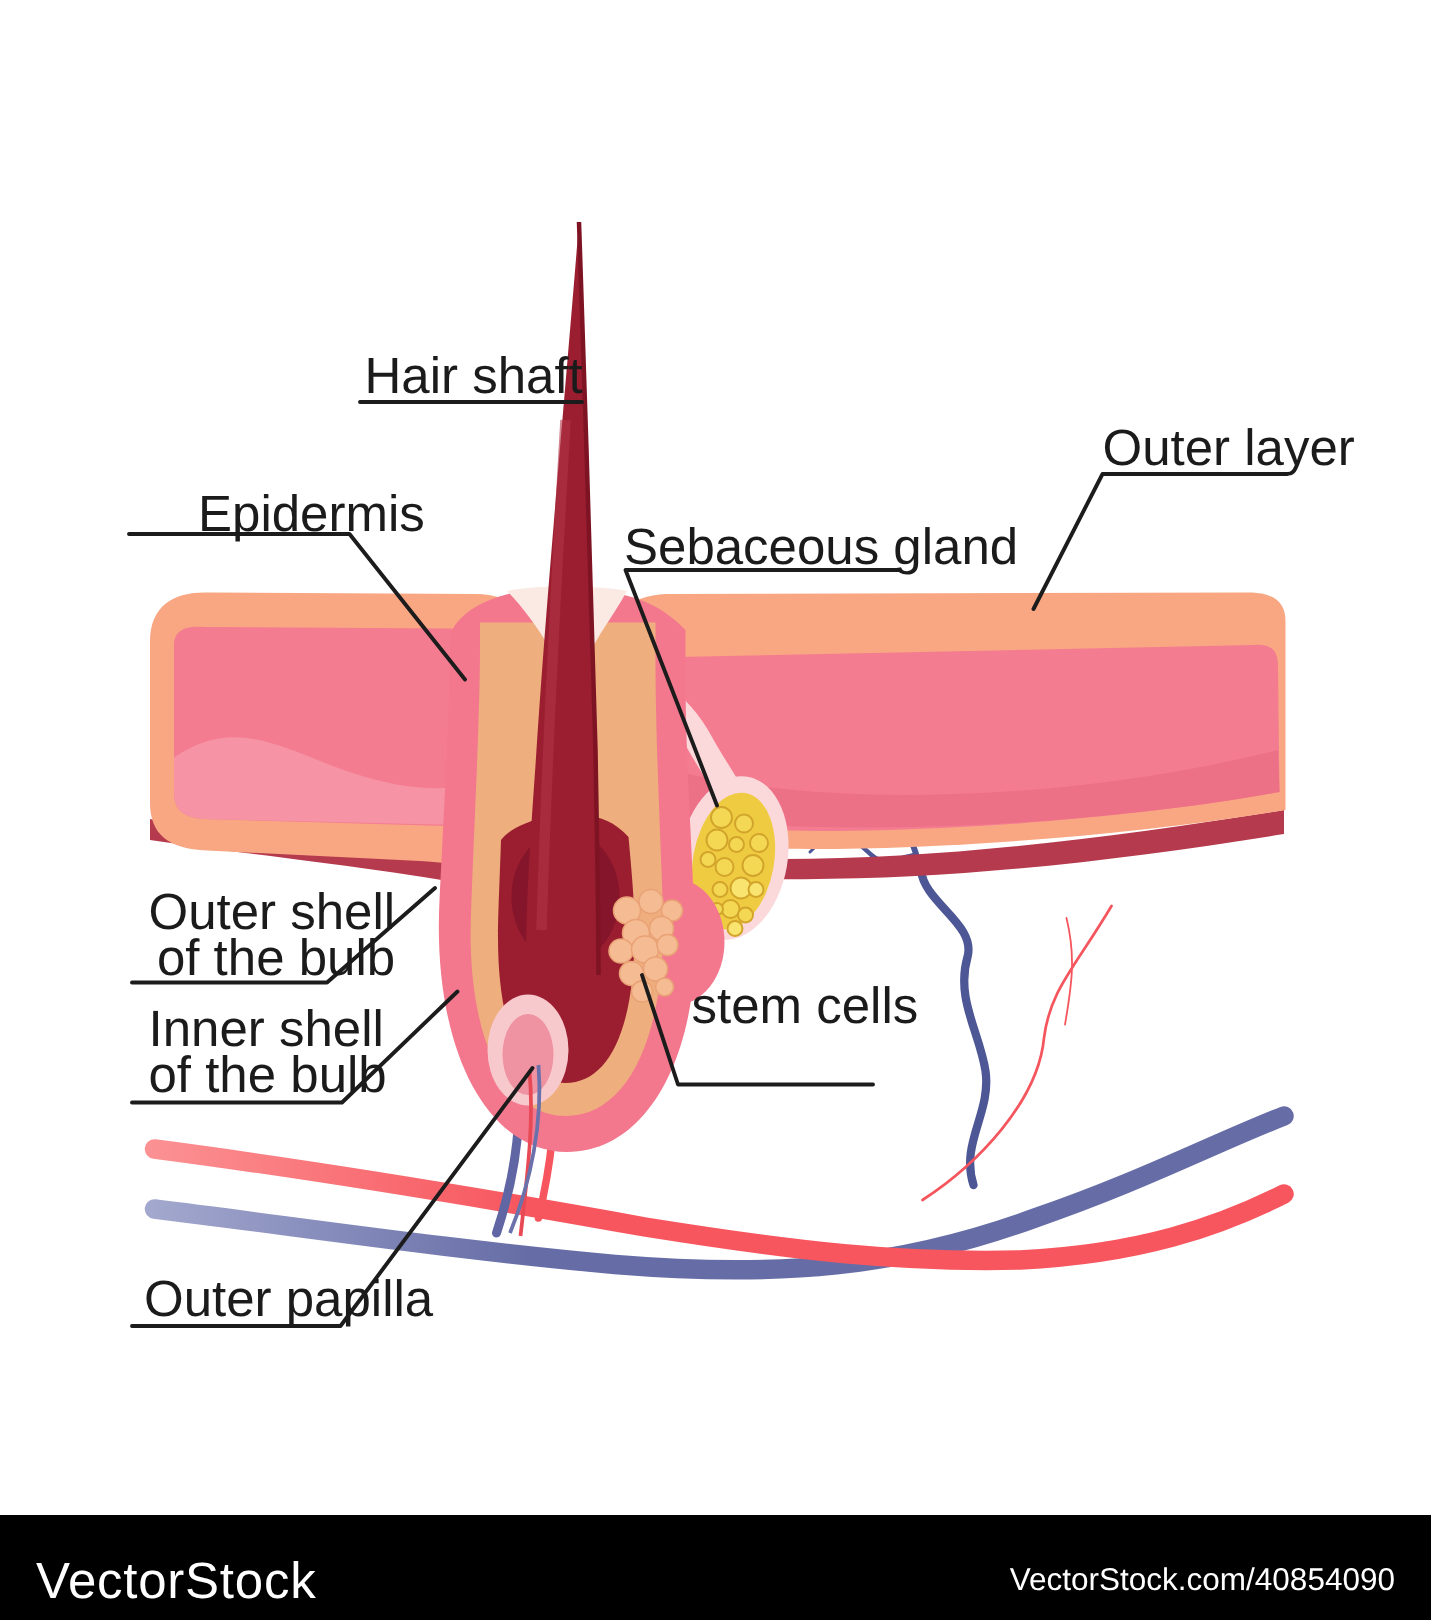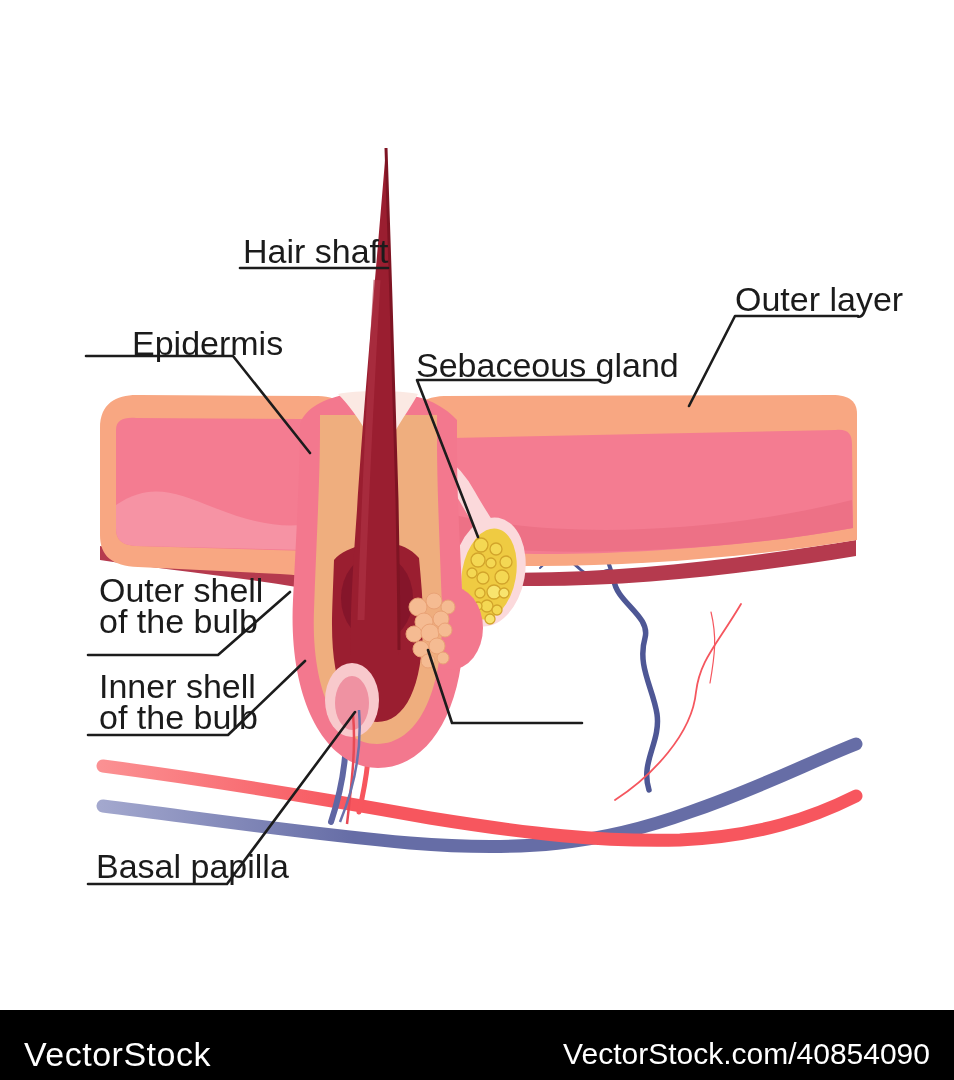--- a/index.html
+++ b/index.html
@@ -4,21 +4,21 @@
 <style>
   html,body{margin:0;padding:0;background:#fff;}
   .stage{position:relative;width:954px;height:1080px;background:#fff;overflow:hidden;
          font-family:"Liberation Sans",sans-serif;}
   .art{position:absolute;left:0;top:0;}
   .lbl{position:absolute;font-size:34px;line-height:31px;color:#1b1b1b;white-space:nowrap;}
   .footer{position:absolute;left:0;top:1010px;width:954px;height:88px;background:#000;
           display:flex;align-items:center;justify-content:space-between;
           box-sizing:border-box;padding:16px 24px;}
   .brand{color:#fff;font-size:34px;letter-spacing:.5px;}
-  .credit{color:#fff;font-size:30px;}
+  .credit{color:#fff;font-size:21px;}
 </style>
 </head>
 <body>
 
 <div class="stage">
 
 <svg class="art" width="954" height="1012" viewBox="0 0 954 1012">
   <defs>
     <linearGradient id="redGrad" gradientUnits="userSpaceOnUse" x1="100" y1="0" x2="560" y2="0">
       <stop offset="0" stop-color="#FB9193"></stop>
@@ -146,30 +146,31 @@
     <path d="M 88,735 L 228,735 L 305,661"></path>
     <path d="M 582,723 L 452,723 L 428,650"></path>
     <path d="M 88,884 L 227,884 L 355,712"></path>
   </g>
 </svg>
 
 <div class="lbl" style="left:243px;top:236px;">Hair shaft</div>
 <div class="lbl" style="left:735px;top:284px;">Outer layer</div>
 <div class="lbl" style="left:96px;top:328px;margin-left:36px;">Epidermis</div>
 <div class="lbl" style="left:416px;top:350px;text-align:right;">Sebaceous gland</div>
-<div class="lbl" style="left:99px;top:575px;">
+<div class="lbl" style="left:99px;top:593px;text-align:right;">
   <div>Outer shell</div>
   <div>of the bulb</div>
 </div>
 <div class="lbl" style="left:99px;top:671px;">
   <div>Inner shell</div>
   <div>of the bulb</div>
 </div>
 <div class="lbl" style="left:461px;top:656px;">
+  <div>stem cells</div>
 </div>
-<div class="lbl" style="left:96px;top:851px;">Basal papilla</div>
+<div class="lbl" style="left:96px;top:851px;">Outer papilla</div>
 
 <div class="footer">
   <div class="brand">VectorStock</div>
   <div class="credit">VectorStock.com/40854090</div>
 </div>
 
 </div>
 
 </body></html>

